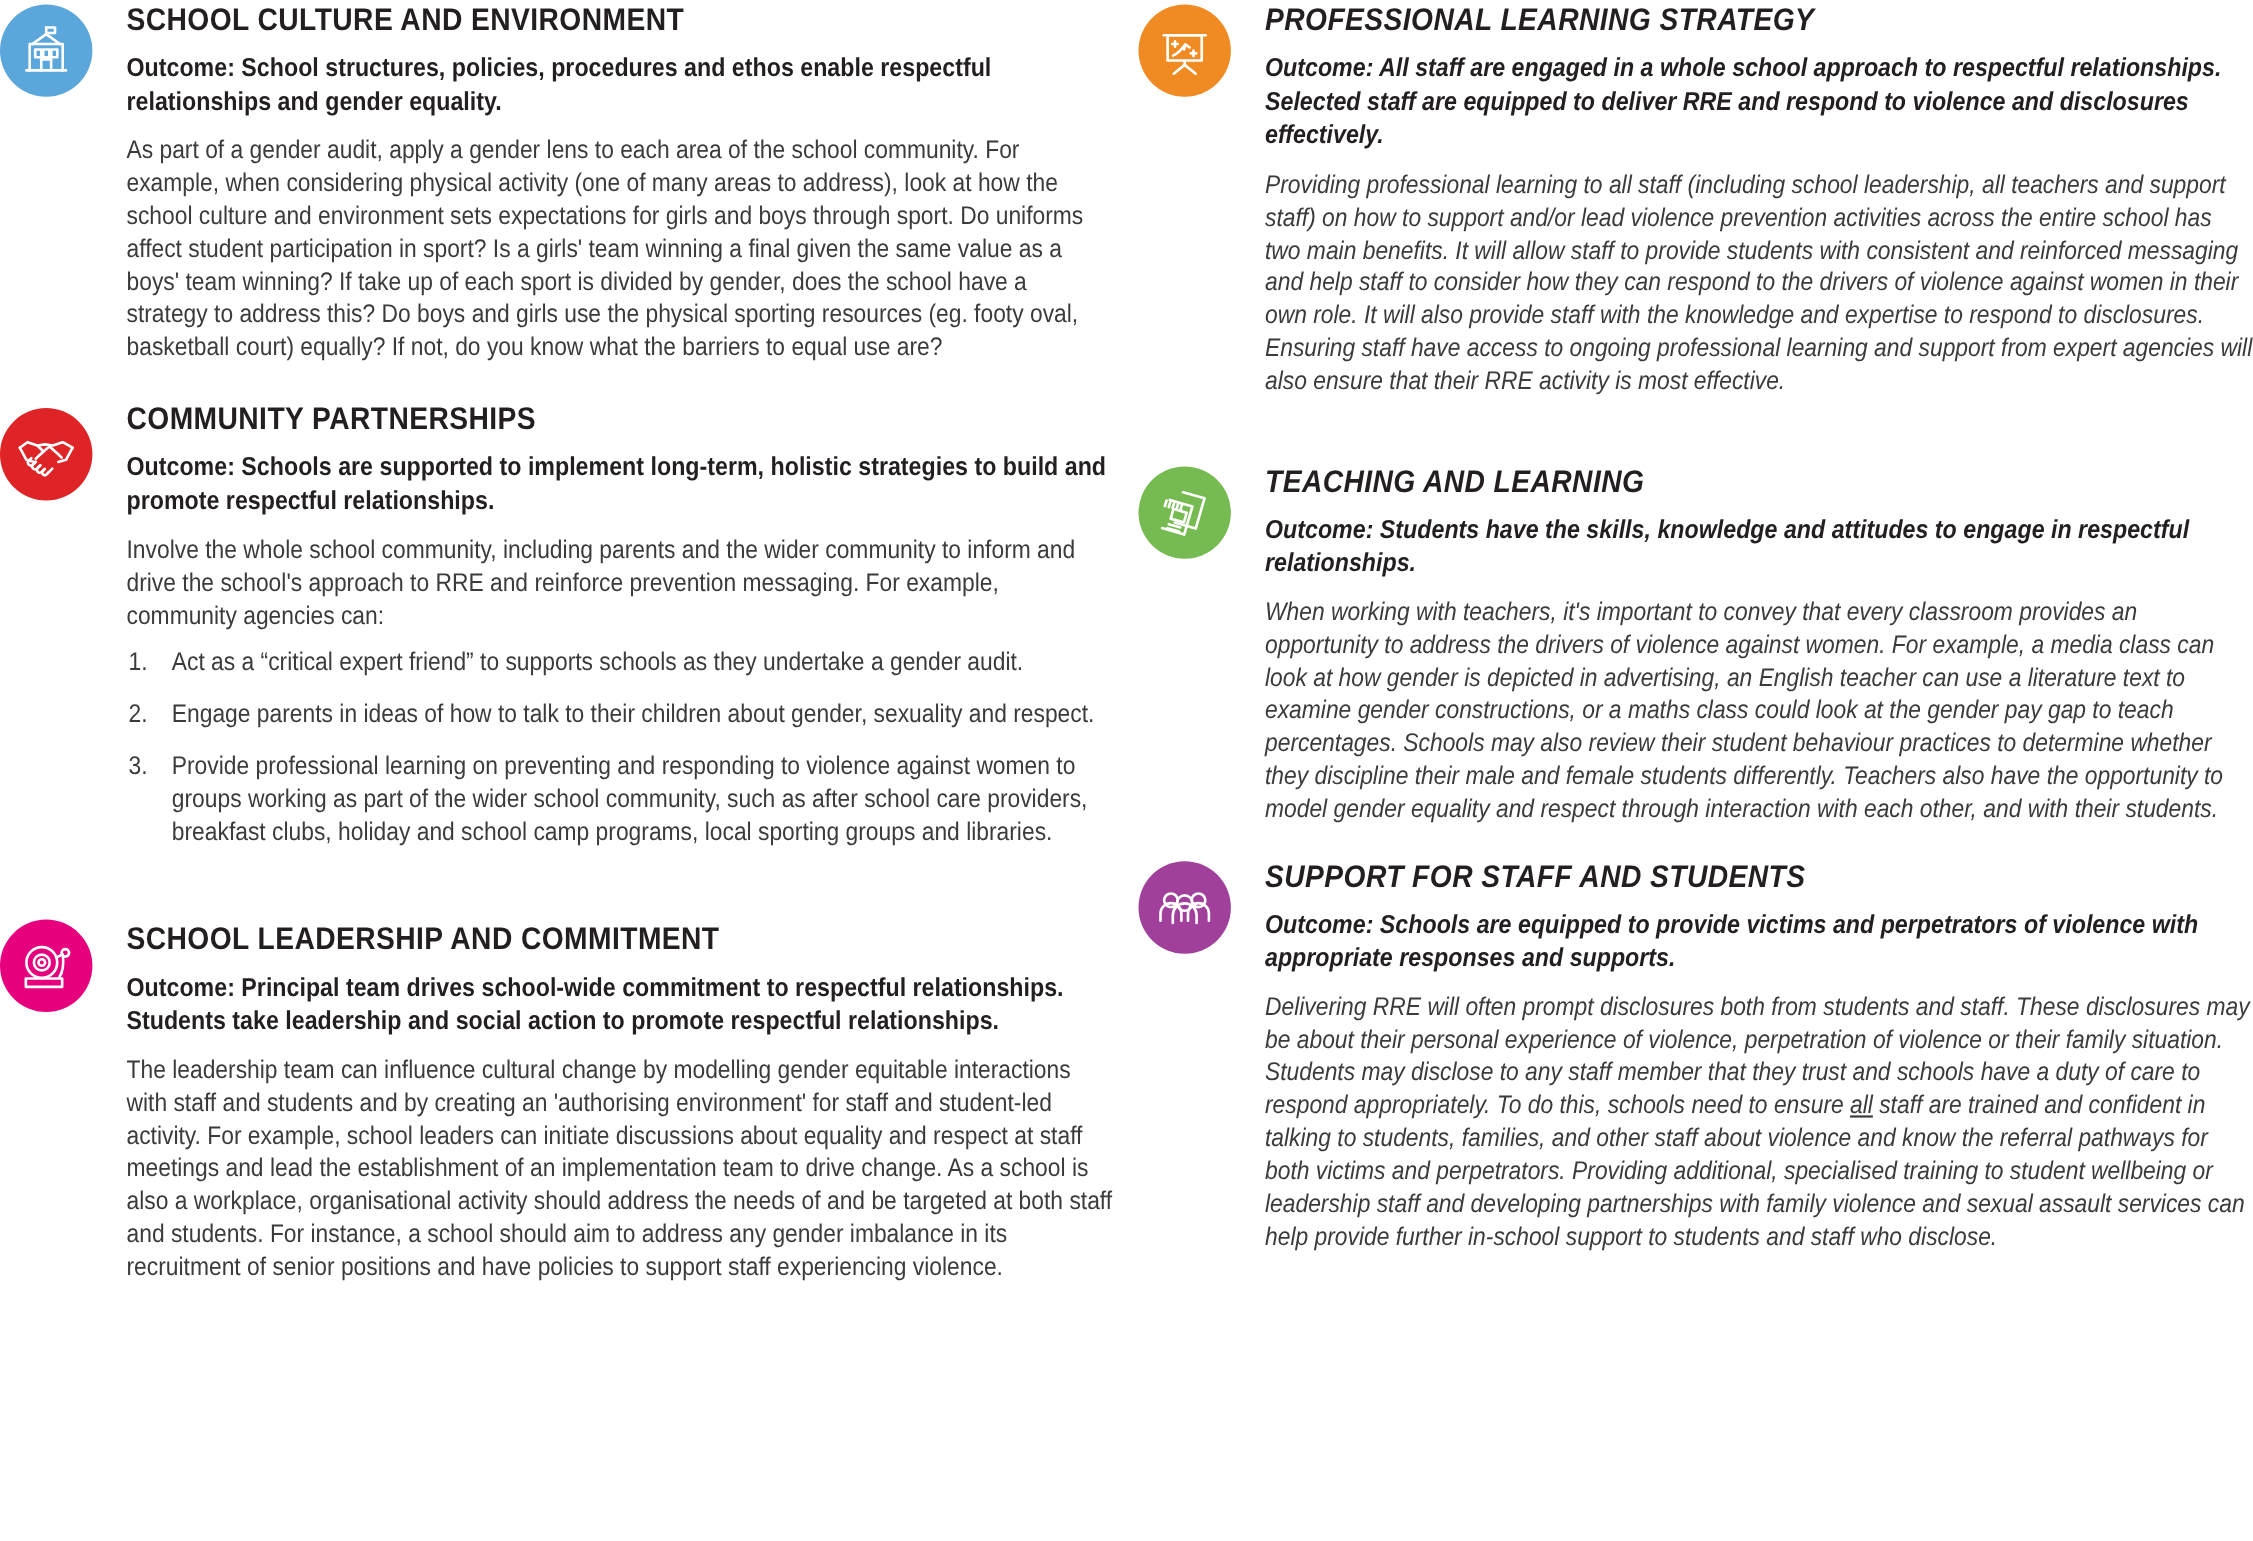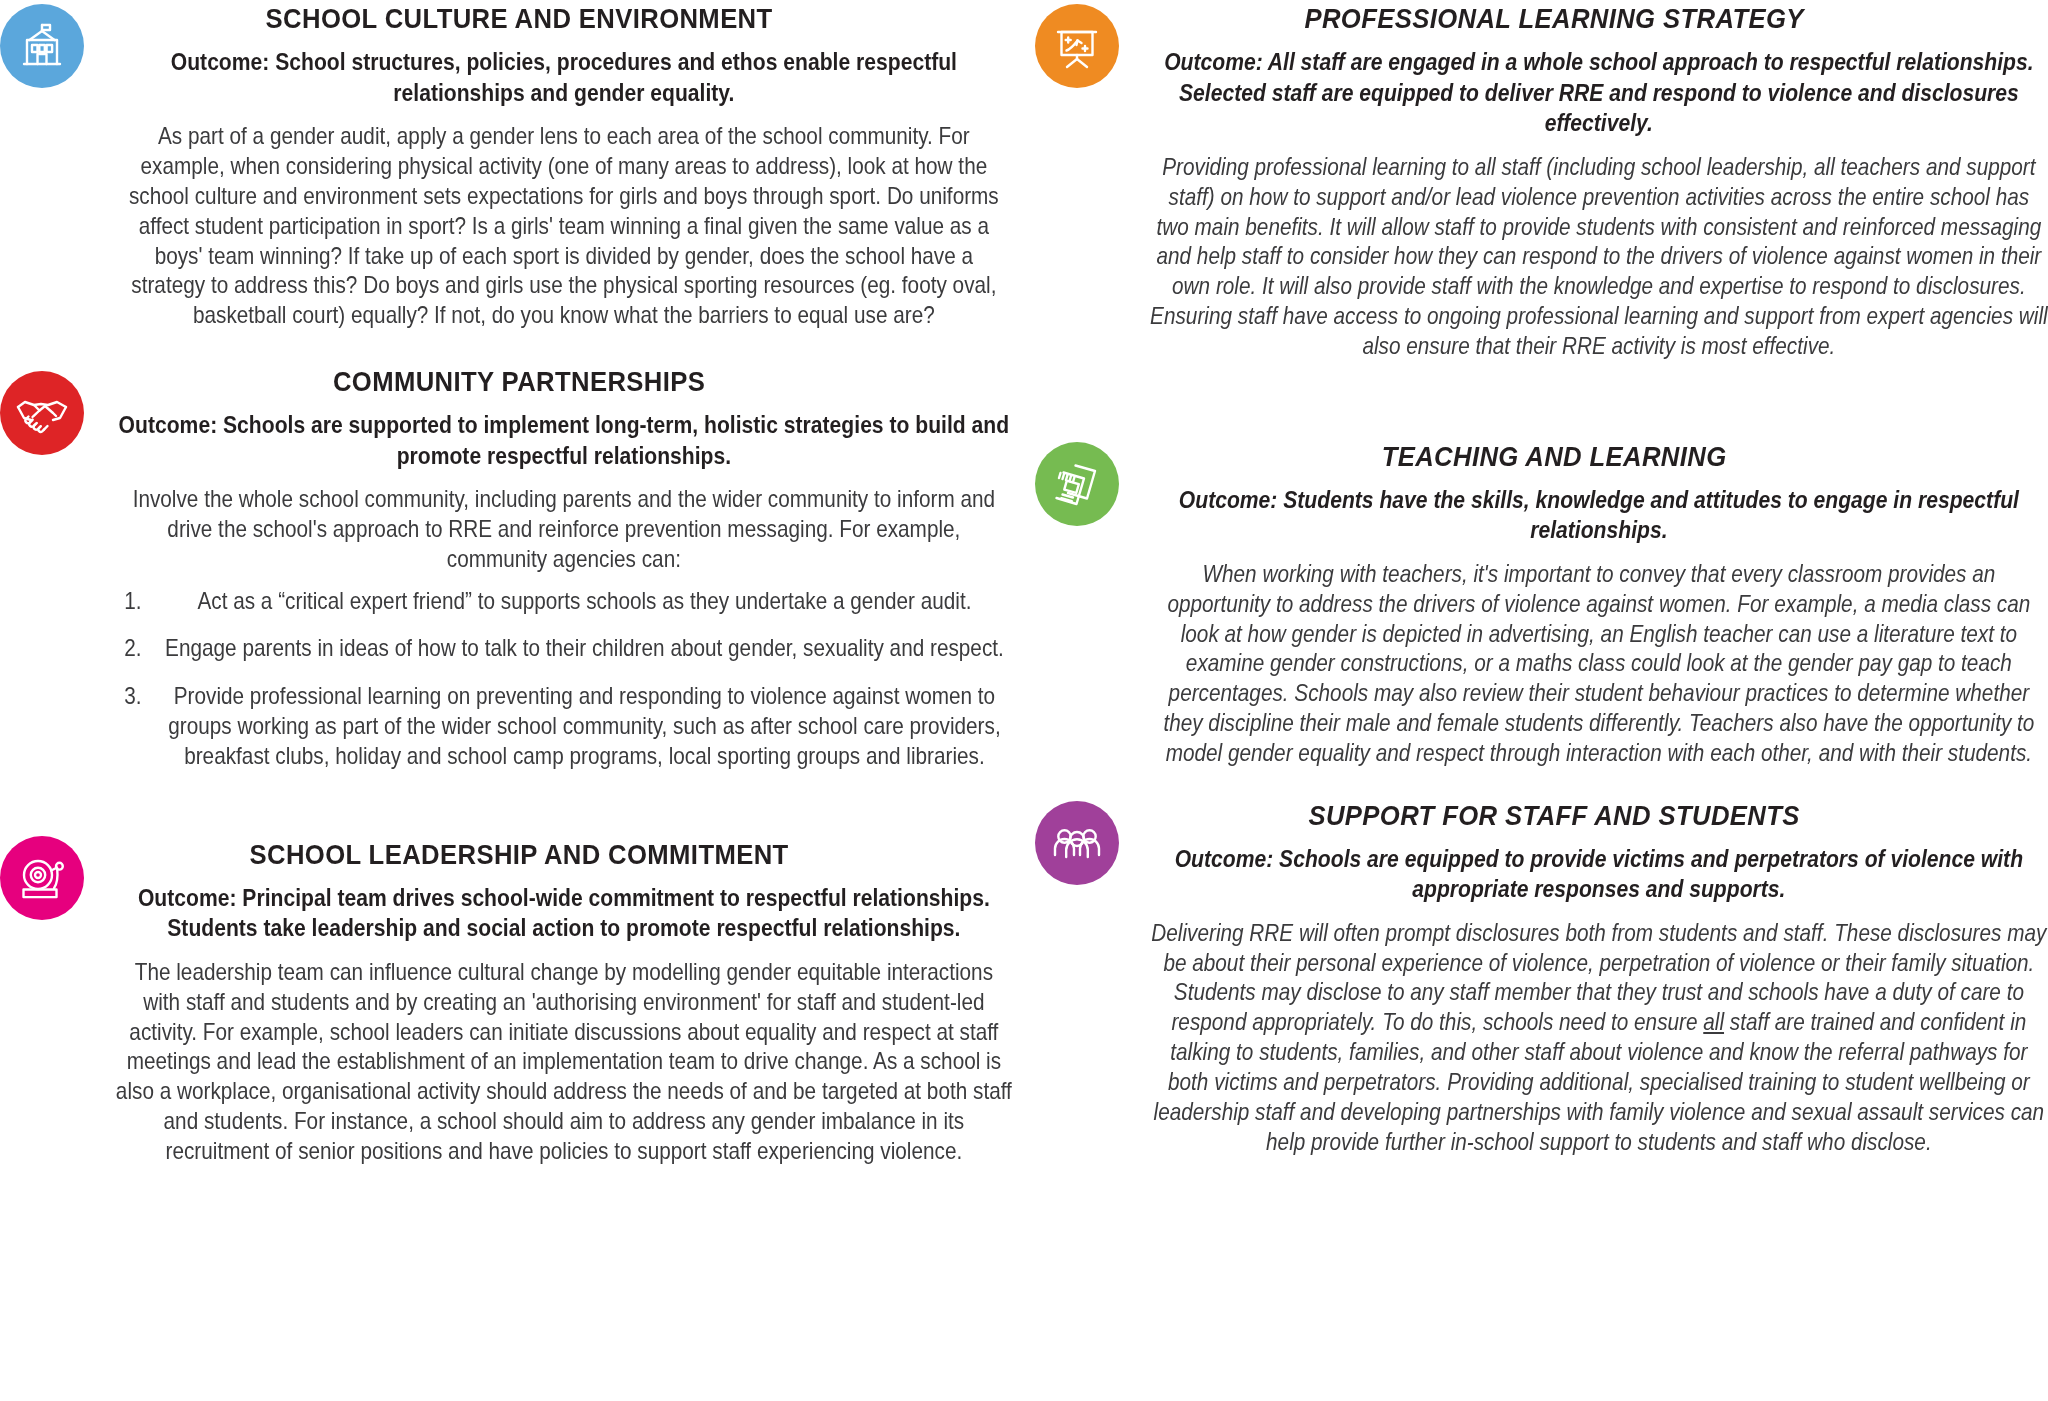--- a/index.html
+++ b/index.html
@@ -23,21 +23,20 @@
     width: 2048px;
     height: 1401px;
     padding: 0;
   }
 
   .columns {
     display: flex;
     width: 2048px;
     height: 1140px;
     gap: 0;
-    text-align: center;
   }
   .col {
     position: relative;
   }
   .col-left  { width: 1035px; padding-left: 0px;  padding-right: 22px; }
   .col-right { width: 1013px; padding-left: 0px;  padding-right: 0px; font-style: italic; }
 
   
   .section {
     position: relative;
@@ -253,21 +252,21 @@
             </g>
           </svg>
         </div>
         <div class="sec-body">
           <h2 class="sec-title">PROFESSIONAL LEARNING STRATEGY</h2>
           <p class="sec-outcome">Outcome:  All staff are engaged in a whole school approach to respectful relationships. Selected staff are equipped to deliver RRE and respond to violence and disclosures effectively.</p>
           <p class="sec-para">Providing professional learning to all staff (including school leadership, all teachers and support staff) on how to support and/or lead violence prevention activities across the entire school has two main benefits. It will allow staff to provide students with consistent and reinforced messaging and help staff to consider how they can respond to the drivers of violence against women in their own role. It will also provide staff with the knowledge and expertise to respond to disclosures. Ensuring staff have access to ongoing professional learning and support from expert agencies will also ensure that their RRE activity is most effective.</p>
         </div>
       </div>
 
-      <div class="section" style="margin-top:80px;">
+      <div class="section" style="margin-top:62px;">
         <div class="sec-icon ic-green">
           <svg width="52" height="52" viewBox="0 0 52 52" aria-hidden="true">
             <g class="ic-stroke">
               <path d="M24.5 7.5 L44 13 L36 40.5 L17 35"></path>
               <path d="M12.5 14.5 L33 20.5 L25.5 46 L5.5 40"></path>
               <path d="M9.5 15 L8 20 M13 16 L11.5 21 M16.5 17 L15 22 M20 18 L18.5 23 M23.5 19 L22 24"></path>
               <rect x="14.3" y="24.2" width="12.5" height="9.2" transform="rotate(16 20.5 28.8)"></rect>
               <path d="M11.5 36.5 L22 39.5"></path>
               <path d="M10.3 40.2 L20.8 43.2"></path>
             </g>

